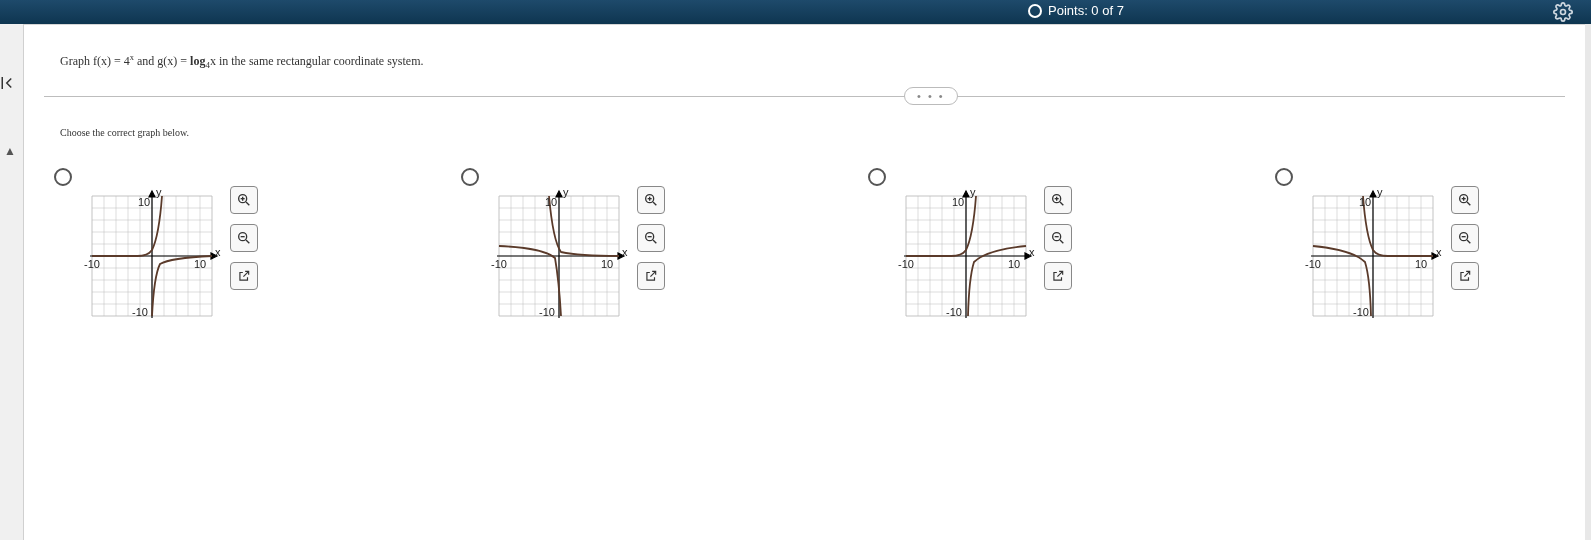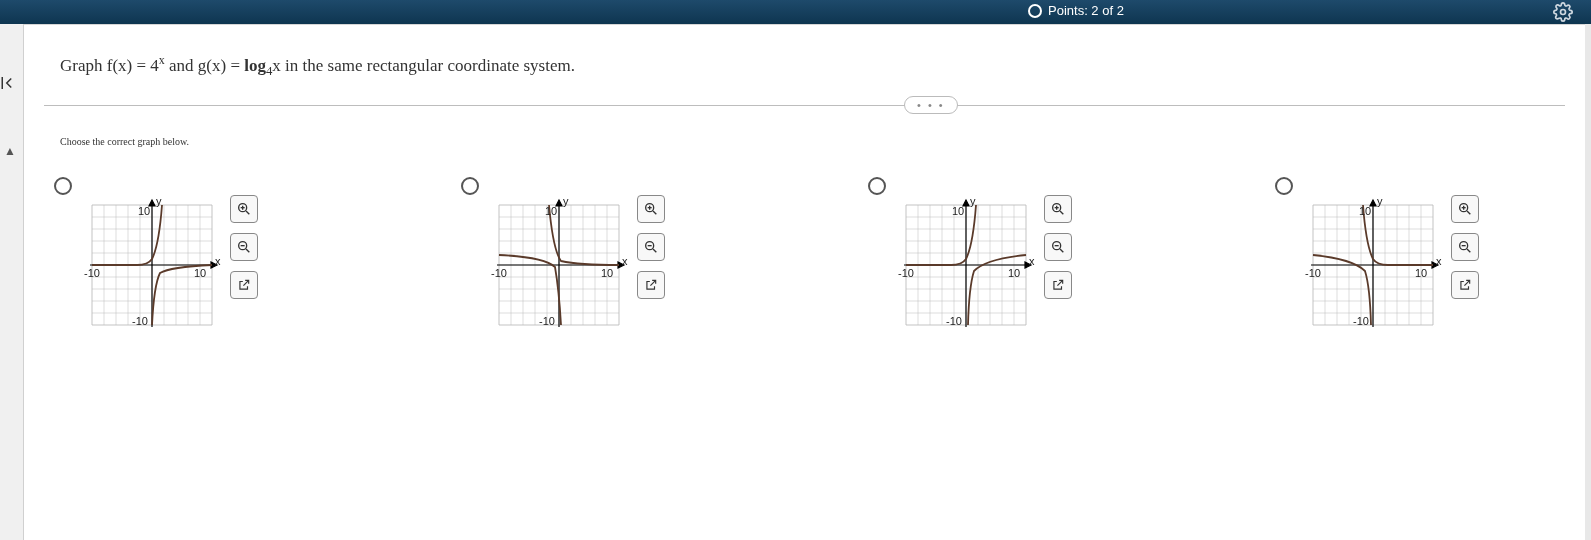--- a/index.html
+++ b/index.html
@@ -62,21 +62,21 @@
     font-size: 12px;
   }
   .backicon {
     position: absolute;
     left: 0px;
     top: 50px;
     color: #333;
     font-size: 18px;
   }
   .question {
-    font-size: 17px;
+    font-size: 12px;
     color: #333;
     padding: 28px 36px 18px 36px;
     font-family: "Times New Roman", serif;
   }
   .question .serif { font-family: "Times New Roman", serif; }
   .sup { font-size: 0.7em; vertical-align: super; }
   .sub { font-size: 0.75em; vertical-align: sub; }
   .rule {
     border: none;
     border-top: 1px solid #bdbdbd;
@@ -156,21 +156,21 @@
     font-size: 11px;
     color: #222;
   }
 </style>
 </head>
 <body>
 
 <div class="topbar">
   <div class="points">
     <span class="ring"></span>
-    <span>Points: 2 of 2</span>
+    <span>Points: 0 of 7</span>
   </div>
   <div class="gearwrap">
     <svg width="20" height="20" viewBox="0 0 24 24" fill="none" stroke="currentColor" stroke-width="2">
       <circle cx="12" cy="12" r="3"></circle>
       <path d="M19.4 15a1.7 1.7 0 0 0 .34 1.87l.06.06a2 2 0 1 1-2.83 2.83l-.06-.06a1.7 1.7 0 0 0-1.87-.34 1.7 1.7 0 0 0-1 1.56V21a2 2 0 1 1-4 0v-.09a1.7 1.7 0 0 0-1-1.56 1.7 1.7 0 0 0-1.87.34l-.6.06a2 2 0 1 1-2.83-2.83l.06-.06a1.7 1.7 0 0 0 .34-1.87 1.7 1.7 0 0 0-1.56-1H3a2 2 0 1 1 0-4h.09a1.7 1.7 0 0 0 1.56-1 1.7 1.7 0 0 0-.34-1.87l-.06-.06A2 2 0 1 1 7.08 4.25l.6.06a1.7 1.7 0 0 0 1.87.34H9a1.7 1.7 0 0 0 1-1.56V3a2 2 0 1 1 4 0v.09a1.7 1.7 0 0 0 1 1.56 1.7 1.7 0 0 0 1.87-.34l.06-.06a2 2 0 1 1 2.83 2.83l-.06.06a1.7 1.7 0 0 0-.34 1.87V9a1.7 1.7 0 0 0 1.56 1H21a2 2 0 1 1 0 4h-.09a1.7 1.7 0 0 0-1.56 1z"></path>
     </svg>
   </div>
 </div>
 
 <div class="leftgutter">

